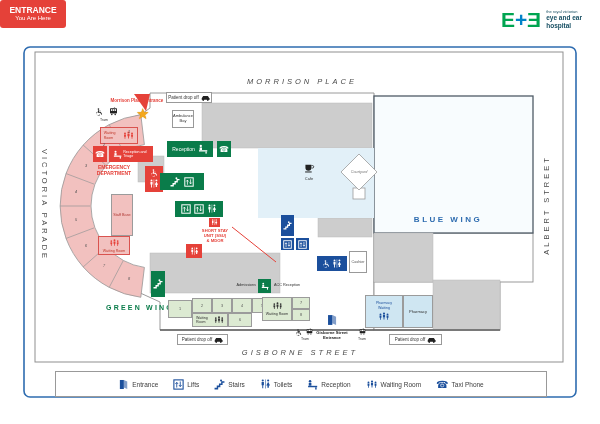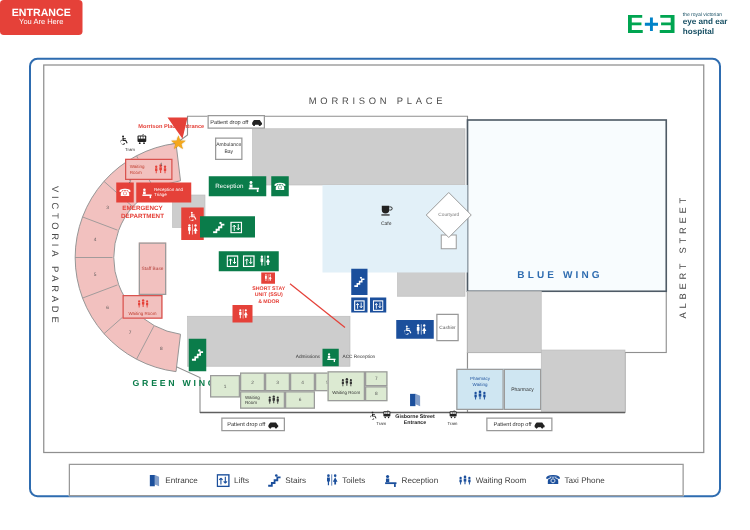--- a/index.html
+++ b/index.html
@@ -1,21 +1,21 @@
 <!DOCTYPE html>
 <html><head>
 <meta charset="utf-8">
 <style>
   html,body{margin:0;padding:0;background:#fff;}
   #page{position:relative;width:600px;height:424px;background:#fff;overflow:hidden;
         font-family:"Liberation Sans","DejaVu Sans",sans-serif;}
   .ab{position:absolute;}
   .ctr{display:flex;align-items:center;justify-content:center;text-align:center;}
   .col{flex-direction:column;}
-  .ptc{position:absolute;transform:translate(-50%,-50%);}
+  .ptc{position:absolute;transform:translate(-50%,-50%);font-style:italic;}
   #title{left:17px;top:19px;font-size:13.5px;font-weight:bold;color:#1b6cb3;}
   #logo{right:18px;top:9px;display:flex;gap:5px;align-items:center;}
   .lmark{font-size:21px;font-weight:bold;color:#00a551;line-height:1;}
   .lplus{color:#0082c8;}
   .lflip{display:inline-block;transform:scaleX(-1);}
   .ltxt{color:#174f63;line-height:1.15;}
   .ltxt .t1{font-size:4px;}
   .ltxt .t2,.ltxt .t3{font-size:6.5px;font-weight:bold;}
   .street{color:#4a4a4a;letter-spacing:3px;font-size:7.5px;white-space:nowrap;}
   .vleft{transform:translate(-50%,-50%) rotate(90deg);}
@@ -147,20 +147,21 @@
       <line x1="123.1" y1="260.9" x2="109.2" y2="287.4"></line>
     </g>
     <rect x="353" y="188" width="12" height="11" fill="#fff" stroke="#9b9b9b" stroke-width="0.8"></rect>
     <polygon points="359,154 377,172 359,190 341,172" fill="#fff" stroke="#9b9b9b" stroke-width="0.8"></polygon>
     <line x1="160" y1="330" x2="500" y2="330" stroke="#5f5f5f" stroke-width="1.3"></line>
     <line x1="232" y1="227" x2="276" y2="262" stroke="#e54139" stroke-width="1"></line>
     <polygon points="134,94 150,94 146,111" fill="#e54139"></polygon>
   </svg>
 
   <div class="ptc street" style="left:302px;top:81px">MORRISON PLACE</div>
+  <div class="ptc street" style="left:300px;top:352px">GISBORNE STREET</div>
   <div class="ab street vleft" style="left:44px;top:205px">VICTORIA PARADE</div>
   <div class="ab street vright" style="left:546px;top:205px">ALBERT STREET</div>
 
   <div id="callout" class="ctr col">
     <div class="c1">ENTRANCE</div>
     <div class="c2">You Are Here</div>
   </div>
   <div class="ab ctr redtx" style="left:108px;top:98px;width:58px;font-size:4.5px;line-height:1.15;z-index:5">Morrison Place Entrance</div>
   <div class="ab" style="left:136px;top:105px;font-size:15px;color:#f4a81d;z-index:7;text-shadow:0 0 1px #c07d00">★</div>
 

